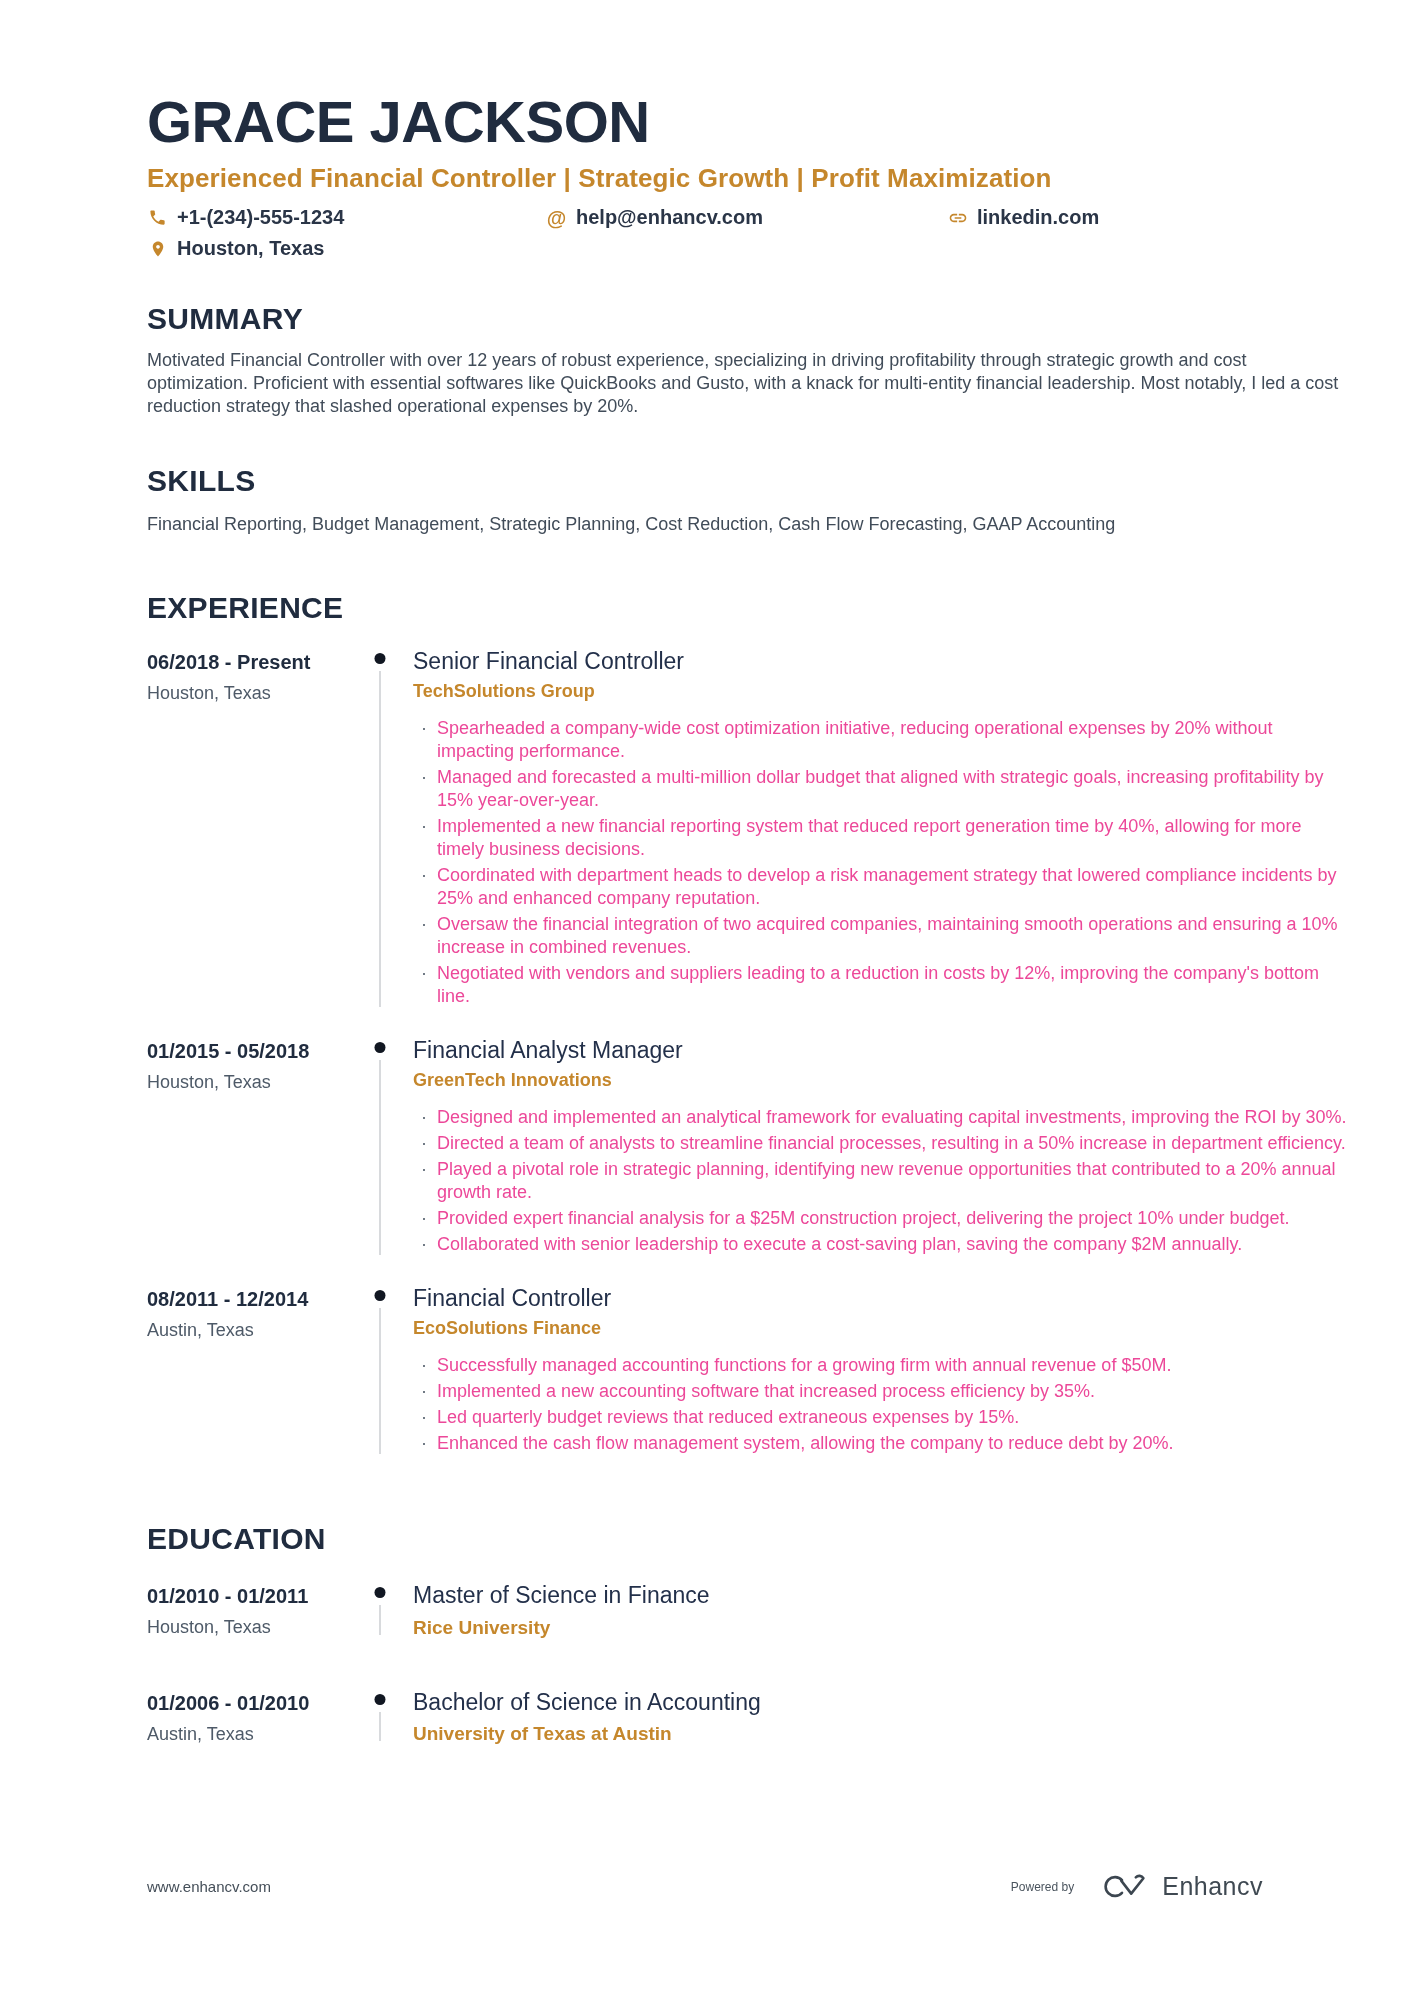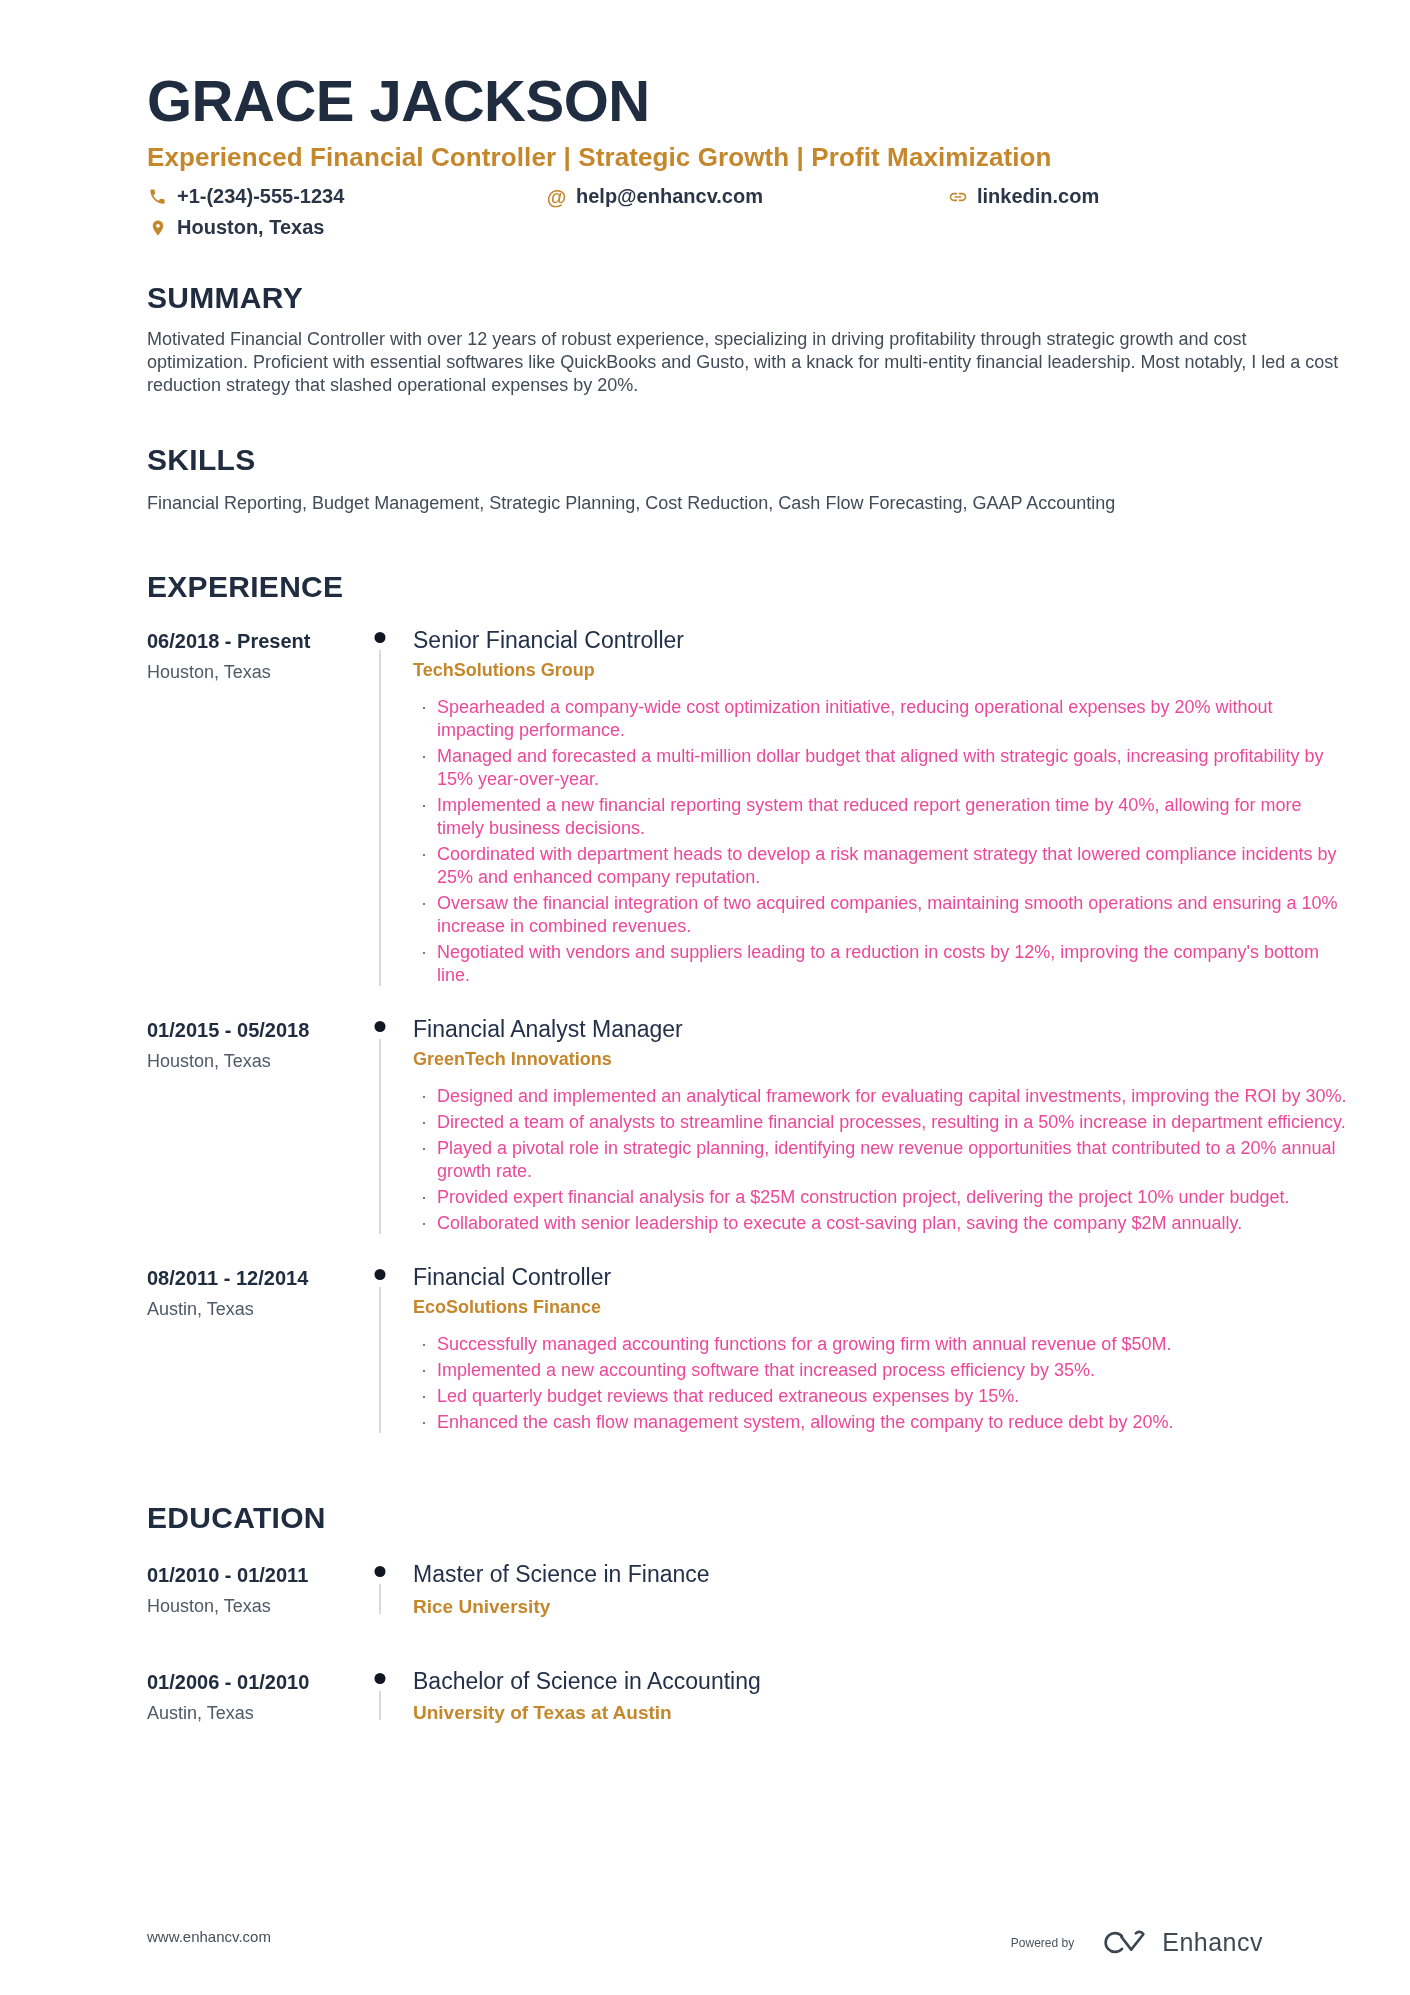--- a/index.html
+++ b/index.html
@@ -1,21 +1,21 @@
 <!DOCTYPE html>
 <html><head>
 <meta charset="utf-8">
 <style>
   * { margin:0; padding:0; box-sizing:border-box; }
   html,body { background:#ffffff; }
   body { font-family:"Liberation Sans", sans-serif; }
   .page {
     position:relative; width:1344px; height:1995px; margin:0 auto;
     background:#ffffff; overflow:hidden;
-    padding:72px 114px 0 114px;
+    padding:93px 114px 0 114px;
     color:#3f4a56;
   }
   
   .name { font-size:58px; line-height:1.0; font-weight:700; color:#202c3f; letter-spacing:-0.5px; }
   .headline { margin-top:12px; font-size:26px; font-weight:700; color:#c5872c; letter-spacing:0.1px; }
   .contact-row { margin-top:12px; display:flex; }
   .contact-item { display:flex; align-items:center; font-size:20px; font-weight:700; color:#2a3547; }
   .contact-item.w1 { width:399px; }
   .contact-item.w2 { width:401px; }
   .contact-row.second { margin-top:8px; }
@@ -48,22 +48,22 @@
   .bullets { margin-top:15px; list-style:none; width:934px; padding-left:24px; }
   .bullets li { position:relative; font-size:18px; line-height:23px; color:#ec4899; margin-bottom:3px; }
   .bullets li::before { content:"\00B7"; position:absolute; left:-16px; top:0; color:#5a6572; }
   .edu-sec { margin-top:64px; }
   .edu-entries { margin-top:26px; }
   .edu-entry { margin-bottom:50px; }
   .degree { font-size:23px; color:#23304a; line-height:1.15; }
   .school { margin-top:8px; font-size:19px; font-weight:700; color:#c5872c; line-height:1.15; }
   
   .footer {
-    position:absolute; left:114px; right:114px; top:1928px;
-    display:flex; justify-content:space-between; align-items:flex-start;
+    position:absolute; left:114px; right:114px; top:1872px;
+    display:flex; justify-content:space-between; align-items:center;
   }
   .site-url { font-size:15px; color:#454f59; }
   .powered { display:flex; align-items:center; }
   .powered-label { font-size:12px; color:#4a545e; margin-right:30px; }
   .brand-logo { margin-right:12px; display:inline-flex; }
   .brand-name { font-size:25px; color:#3f4952; letter-spacing:0.5px; }
 </style>
 </head>
 <body>
 

